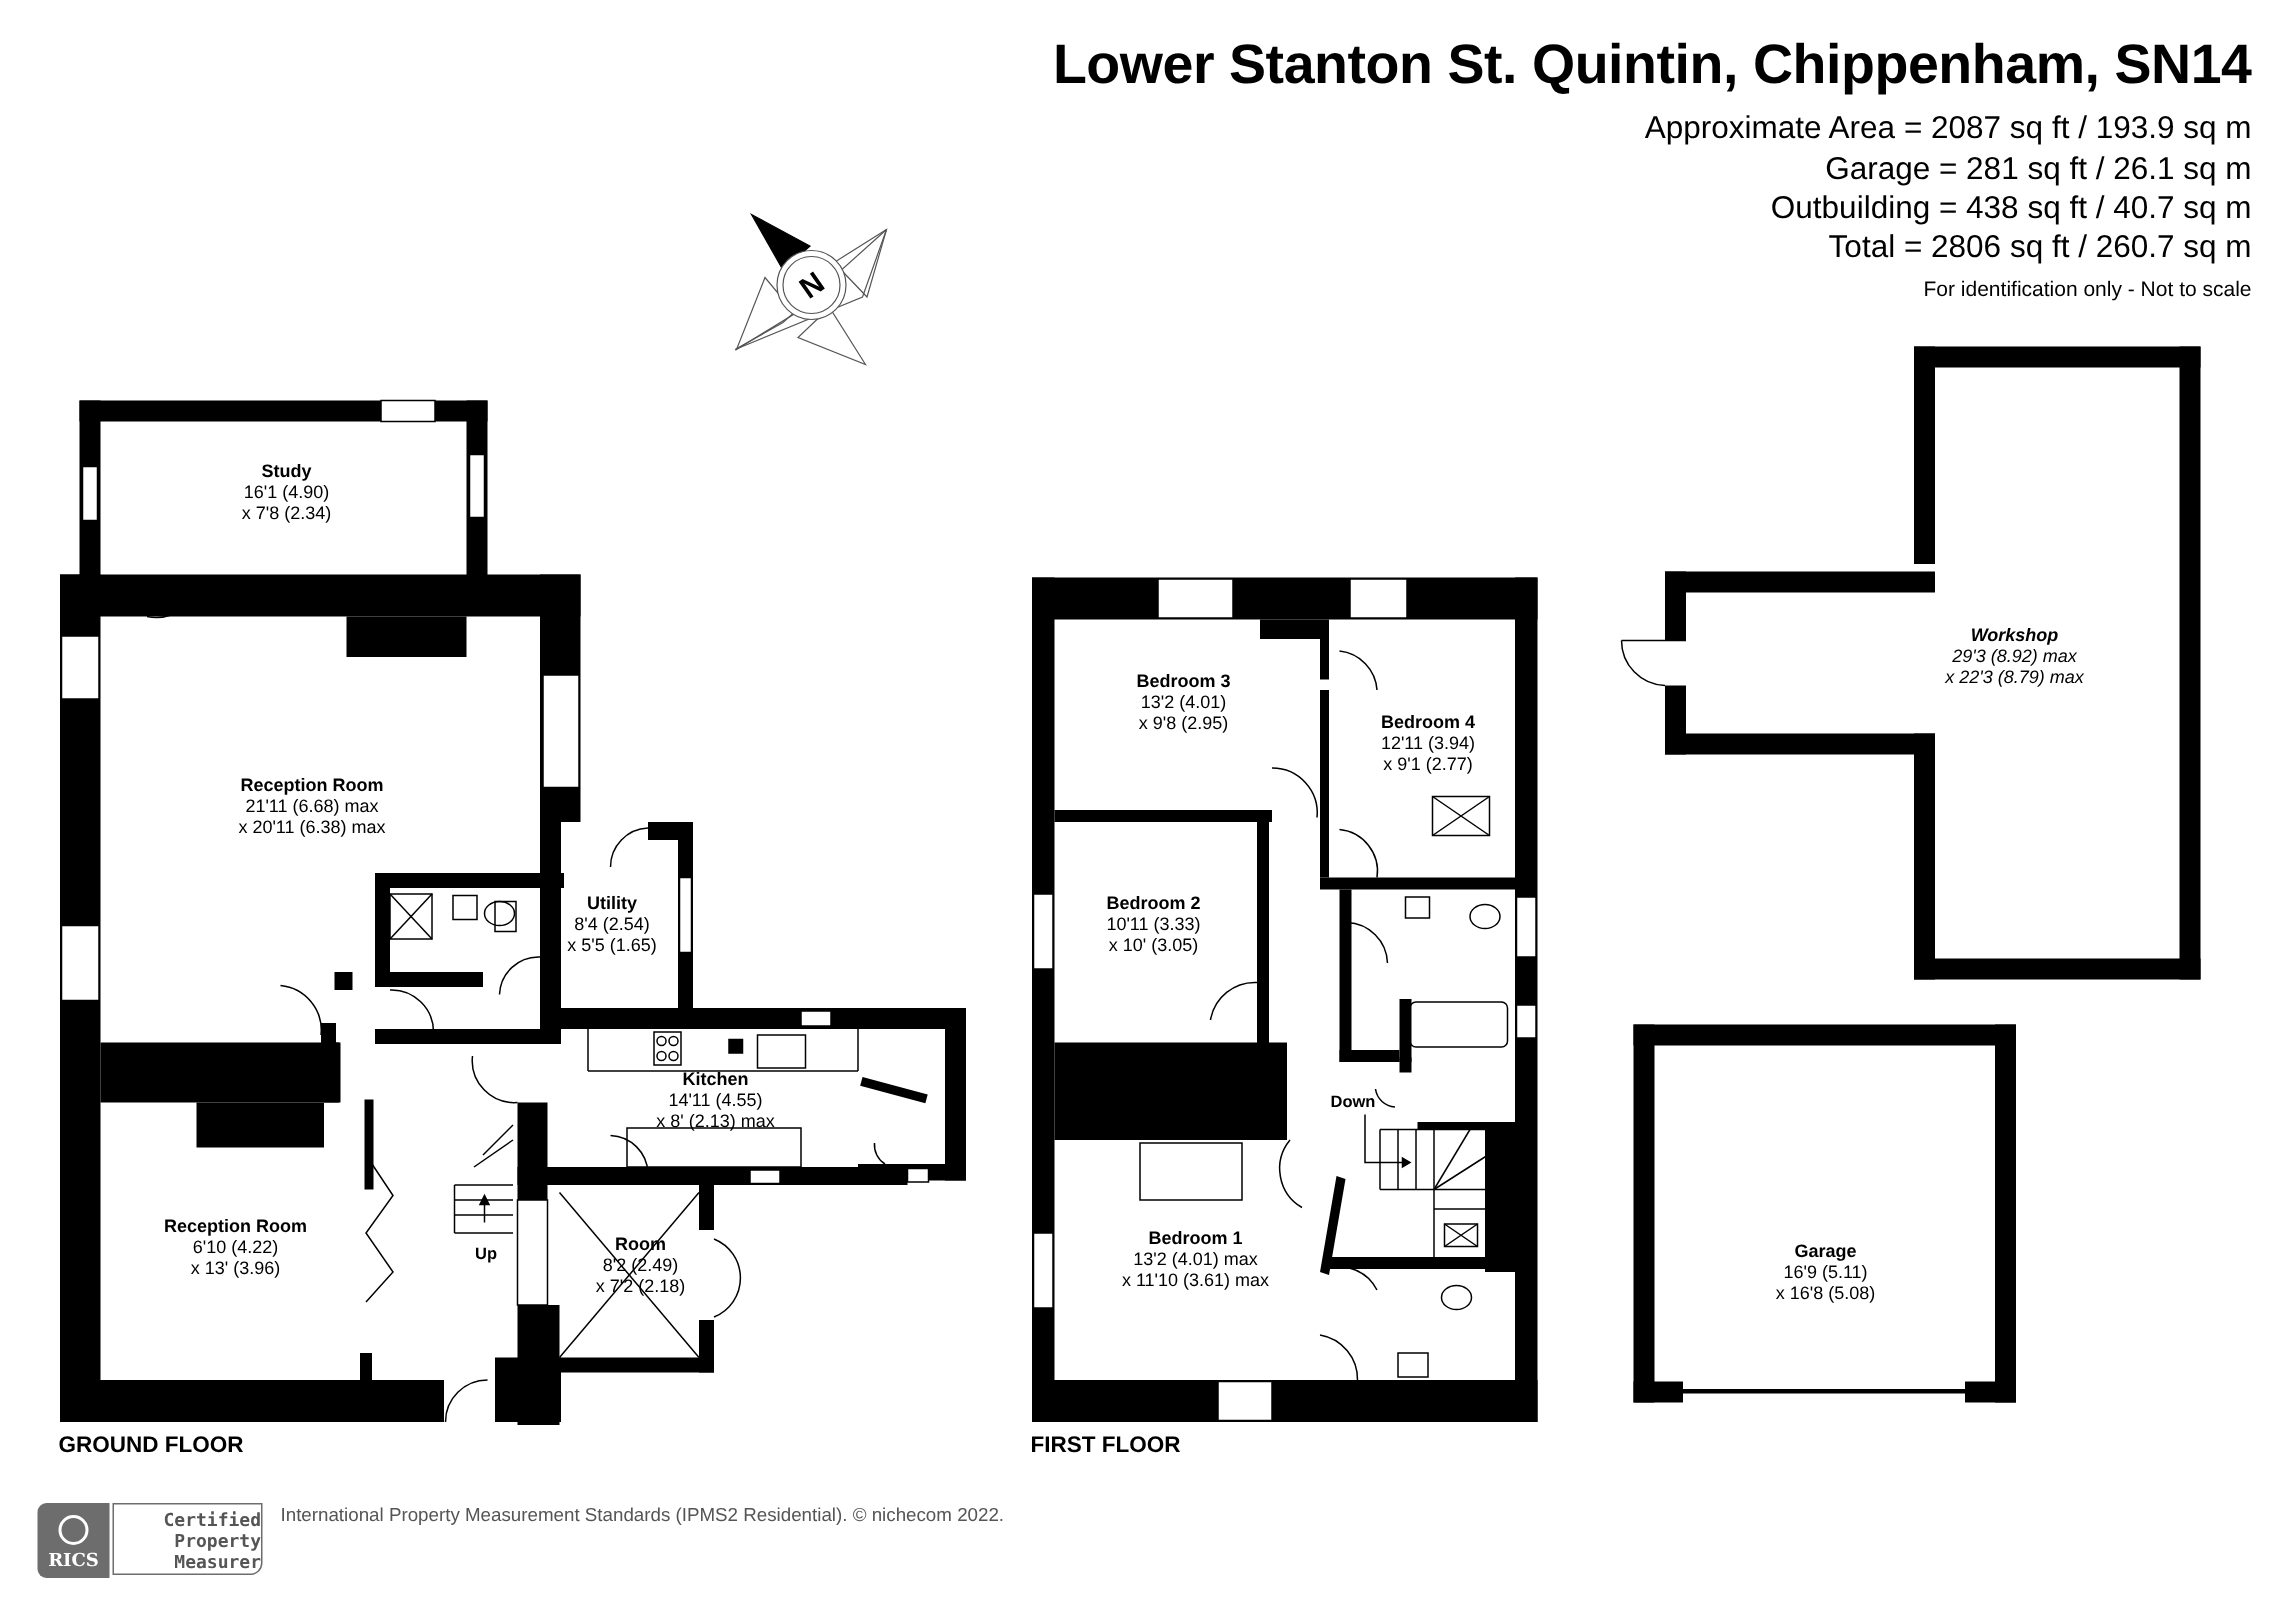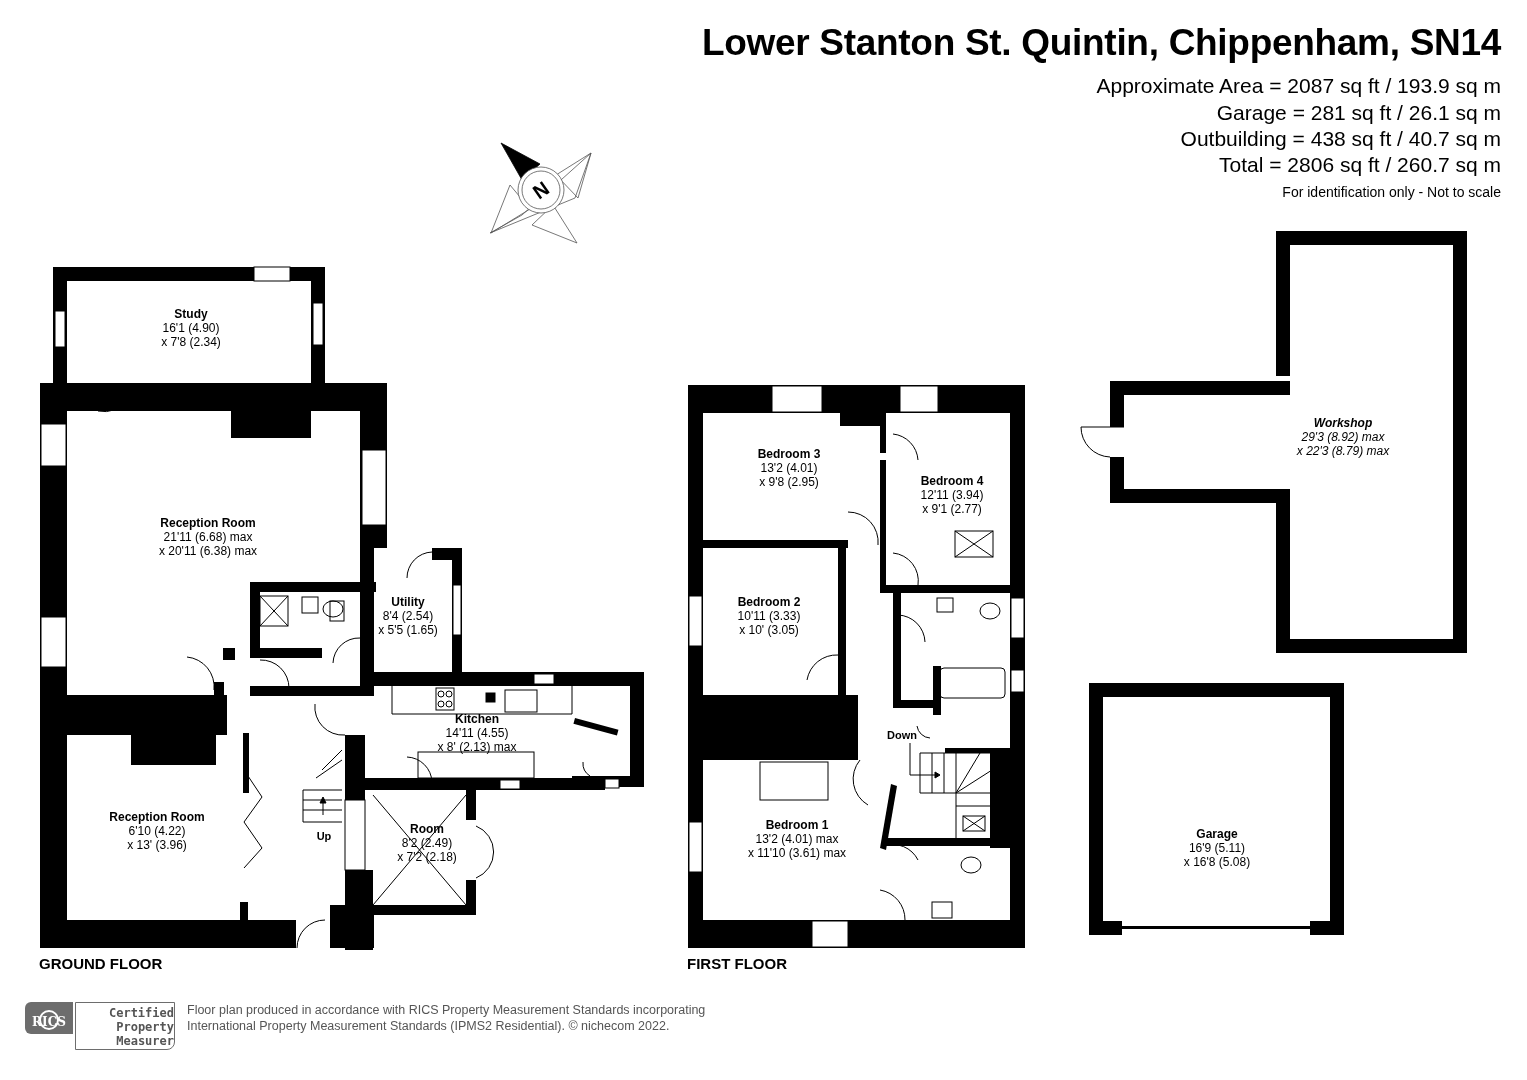--- a/index.html
+++ b/index.html
@@ -10,21 +10,21 @@
            white-space: nowrap; }
   .area-line { right: 26px; font-size: 21px; white-space: nowrap; text-align: right; }
   .note { right: 26px; top: 184px; font-size: 14px; white-space: nowrap; }
   .floor-label { font-size: 15px; font-weight: bold; white-space: nowrap; }
   .room { position: absolute; text-align: center; font-size: 12px; line-height: 14px;
           transform: translateX(-50%); white-space: nowrap; }
   .room .name { font-weight: bold; display: block; }
   .room .dim { display: block; }
   svg.plan { position: absolute; left: 0; top: 0; }
   .footer-badge { left: 25px; top: 1002px; width: 152px; height: 50px; }
-  .rics-box { position: absolute; left: 0; top: 0; width: 48px; height: 32px; background: #6d6d6d;
+  .rics-box { position: absolute; left: 0; top: 0; width: 48px; height: 50px; background: #6d6d6d;
               border-radius: 6px 0 0 6px; color: #fff; }
   .rics-box .rics-txt { position: absolute; bottom: 5px; left: 0; width: 48px; text-align: center;
               font-size: 12px; font-weight: bold; font-family: "DejaVu Serif", serif; }
   .rics-box .lion { position: absolute; top: 8px; left: 14px; width: 20px; height: 20px; border-radius: 50%;
               border: 2px solid #fff; box-sizing: border-box; }
   .cert-box { position: absolute; left: 50px; top: 0; width: 100px; height: 48px; border: 1.5px solid #6d6d6d;
               border-radius: 0 0 8px 0; color: #555; font-family: "DejaVu Sans Mono", monospace; font-weight: bold;
               font-size: 12px; line-height: 14px; padding: 3px 0 0 8px; box-sizing: border-box; text-align: right; }
   .footer-text { left: 187px; top: 1003px; font-size: 12.5px; line-height: 15.5px; color: #555; white-space: nowrap; }
 </style>
@@ -315,15 +315,14 @@
     <div class="lion"></div>
     <div class="rics-txt">RICS</div>
   </div>
   <div class="cert-box">
     <div>Certified</div>
     <div>Property</div>
     <div>Measurer</div>
   </div>
 </div>
 <div class="abs footer-text">
-  <div>Floor plan produced in accordance with RICS Property Measurement Standards incorporating</div>
   <div>International Property Measurement Standards (IPMS2 Residential).   © nichecom 2022.</div>
 </div>
 
 </body></html>

